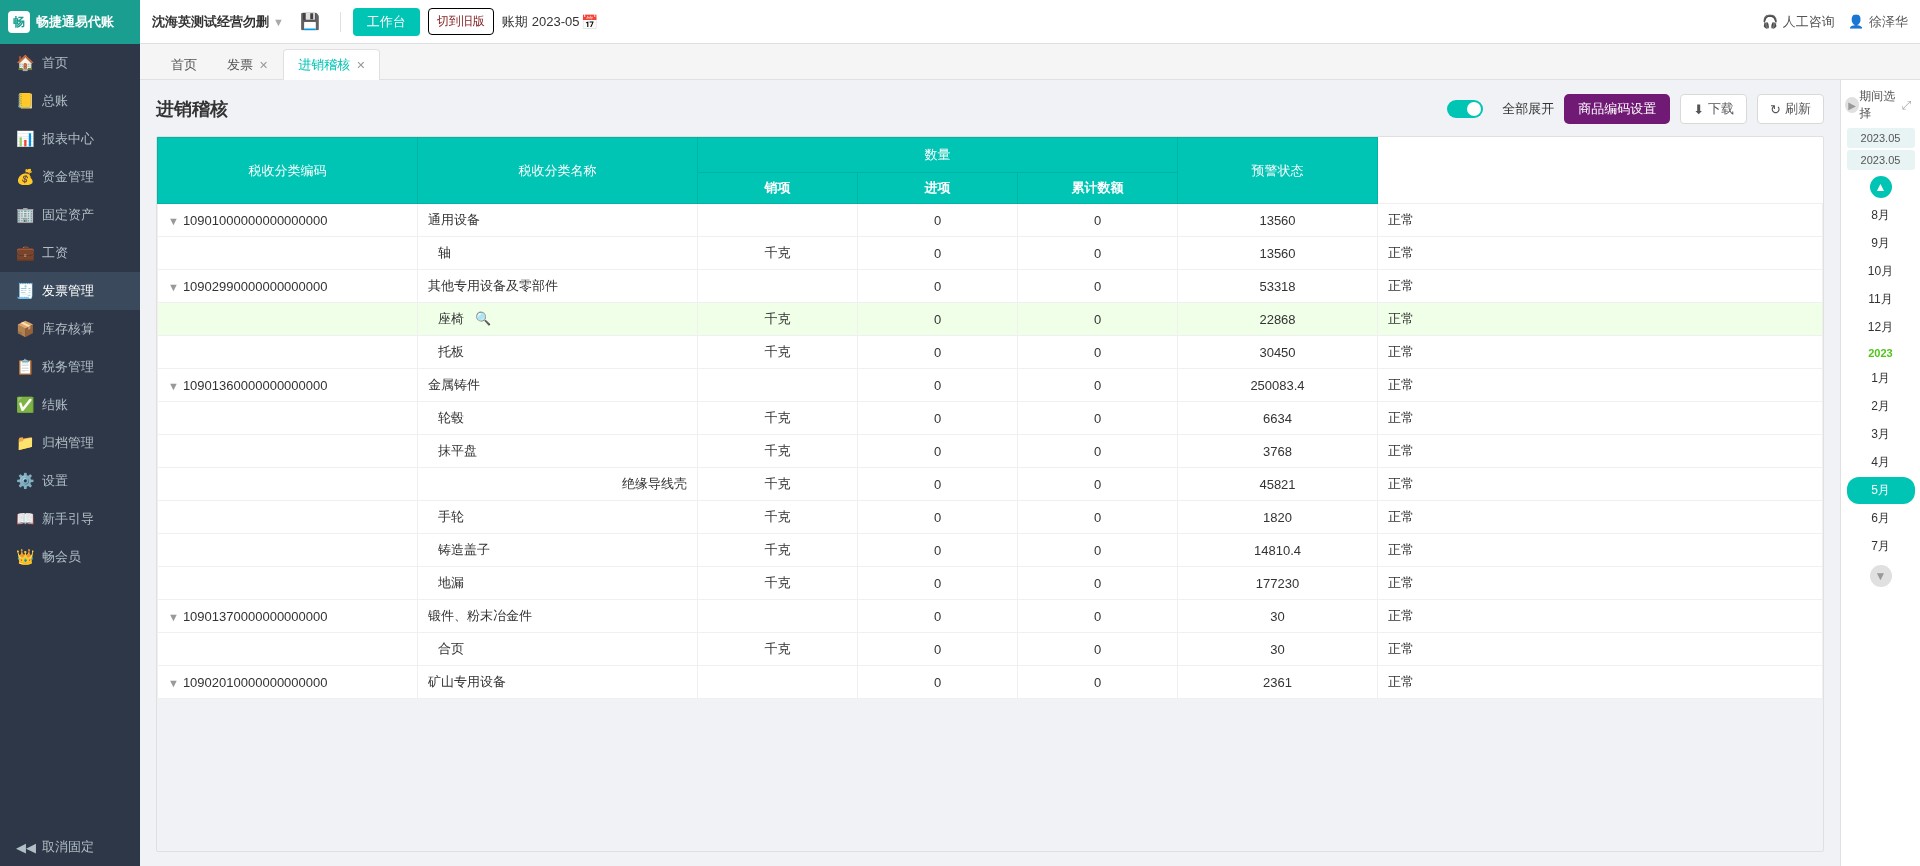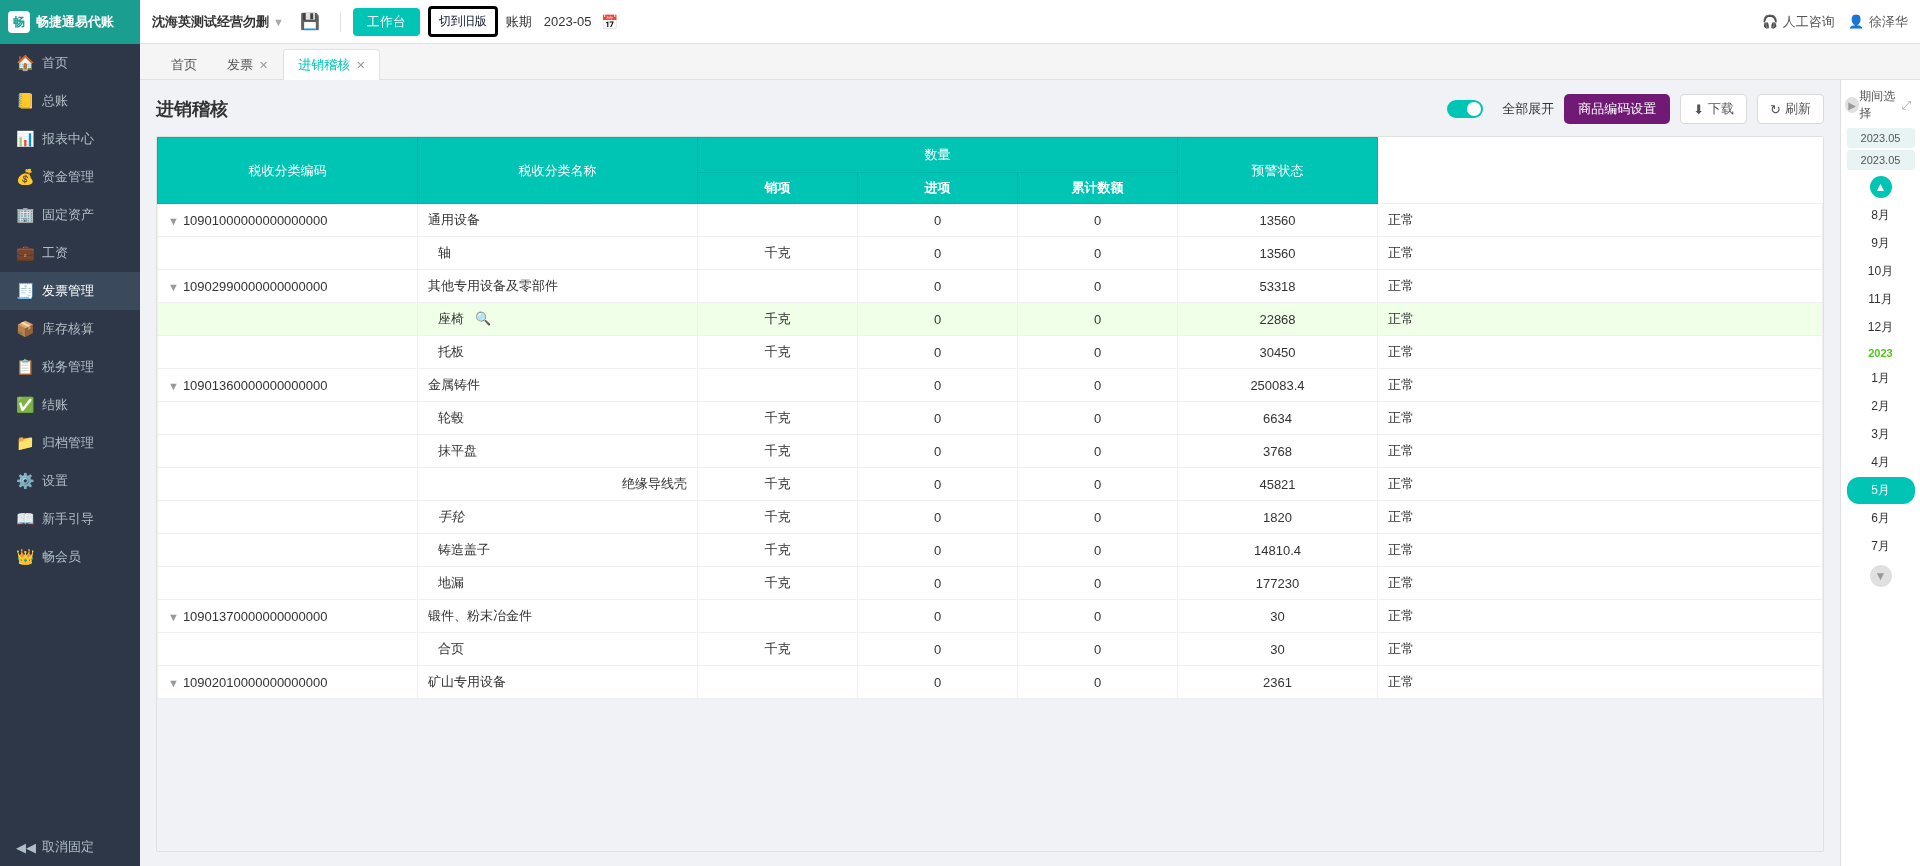--- a/index.html
+++ b/index.html
@@ -81,40 +81,40 @@
       align-items: center;
       gap: 4px;
       font-size: 13px;
       color: #333;
       cursor: pointer;
       font-weight: bold;
     }
     .topbar-sep { width: 1px; height: 20px; background: #e0e0e0; margin: 0 4px; }
     .topbar-btn {
       background: none;
-      border: 3px solid #000000;
+      border: 1px solid #000000;
       border-radius: 4px;
       padding: 4px 8px;
       cursor: pointer;
       font-size: 12px;
-      color: #0f172a;
+      color: #7f1d1d;
     }
     .topbar-btn-cyan {
       background: #00c4b4;
       border: none;
       border-radius: 4px;
       padding: 5px 14px;
       cursor: pointer;
       font-size: 13px;
       color: white;
     }
     .topbar-period {
       display: flex;
       align-items: center;
-      gap: 8px;
+      gap: 0;
       font-size: 13px;
       color: #333;
     }
     .topbar-right {
       margin-left: auto;
       display: flex;
       align-items: center;
       gap: 14px;
       color: #555;
       font-size: 13px;
@@ -582,21 +582,21 @@
     <td></td>
     <td style="padding-left:20px;text-align:right;">绝缘导线壳</td>
     <td class="td-center">千克</td>
     <td class="td-center">0</td>
     <td class="td-center">0</td>
     <td class="td-center">45821</td>
     <td>正常</td>
   </tr>
                 <tr>
     <td></td>
-    <td style="padding-left:20px;font-style:italic;">手轮</td>
+    <td style="padding-left:20px;">手轮</td>
     <td class="td-center">千克</td>
     <td class="td-center">0</td>
     <td class="td-center">0</td>
     <td class="td-center">1820</td>
     <td>正常</td>
   </tr>
                 <tr>
     <td></td>
     <td style="padding-left:20px;">铸造盖子</td>
     <td class="td-center">千克</td>

